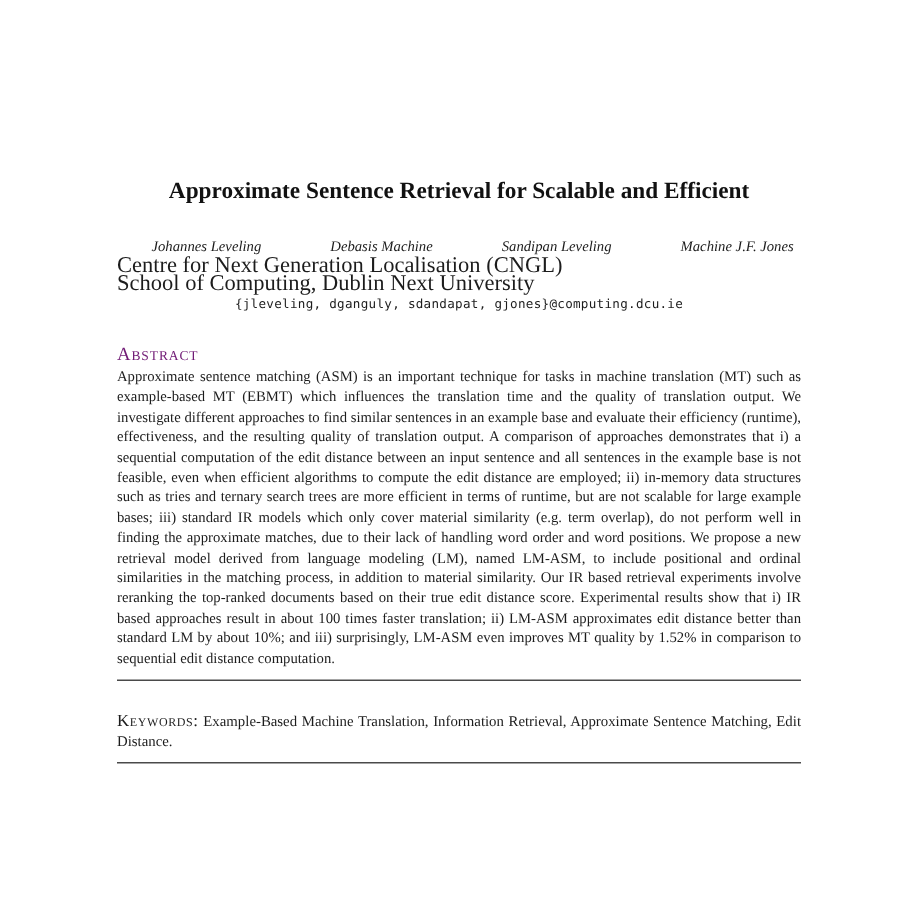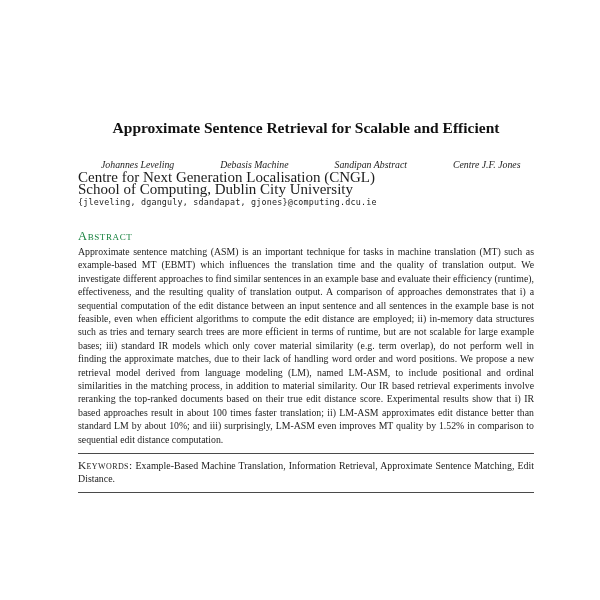--- a/index.html
+++ b/index.html
@@ -40,50 +40,51 @@
     margin: 0 23px;
     white-space: nowrap;
   }
   .affil {
     text-align: left;
     font-size: 15px;
     line-height: 12px;
   }
   .email {
     margin-top: 2px;
+    text-align: center;
     font-family: "DejaVu Sans Mono", "Liberation Mono", monospace;
     font-size: 8.4px;
     line-height: 11px;
     letter-spacing: 0.2px;
   }
   .abstract-heading {
     margin-top: 21px;
     font-variant: small-caps;
     font-size: 12.5px;
     line-height: 14px;
     letter-spacing: 0.6px;
-    color: #15803d;
+    color: #701a75;
   }
   .abstract-body {
     margin-top: 2px;
     font-size: 9.8px;
     line-height: 13.4px;
     text-align: justify;
     color: #1c1c1c;
   }
   .rule {
     border: none;
     border-top: 1px solid #4a4a4a;
     margin: 0;
     height: 0;
   }
   .rule-top { margin-top: 7px; }
   .rule-bottom { margin-top: 6px; }
   .keywords {
-    margin-top: 5px;
+    margin-top: 21px;
     font-size: 9.9px;
     line-height: 13.2px;
     text-align: justify;
   }
   .keywords .kw-label {
     font-variant: small-caps;
     font-size: 11.3px;
     letter-spacing: 0.4px;
   }
 </style>
@@ -91,25 +92,25 @@
 <body>
 
 <div class="canvas">
   <div class="doc">
 
     <div class="title">
       <div>Approximate Sentence Retrieval for Scalable and Efficient</div>
     </div>
 
     <div class="authors">
-      <span class="author">Johannes Leveling</span><span class="author">Debasis Machine</span><span class="author">Sandipan Abstract</span><span class="author">Centre J.F. Jones</span>
+      <span class="author">Johannes Leveling</span><span class="author">Debasis Machine</span><span class="author">Sandipan Leveling</span><span class="author">Machine J.F. Jones</span>
     </div>
 
     <div class="affil">Centre for Next Generation Localisation (CNGL)</div>
-    <div class="affil">School of Computing, Dublin City University</div>
+    <div class="affil">School of Computing, Dublin Next University</div>
     <div class="email">{jleveling, dganguly, sdandapat, gjones}@computing.dcu.ie</div>
 
     <div class="abstract-heading">Abstract</div>
     <div class="abstract-body">Approximate sentence matching (ASM) is an important technique for tasks in machine translation (MT) such as example-based MT (EBMT) which influences the translation time and the quality of translation output. We investigate different approaches to find similar sentences in an example base and evaluate their efficiency (runtime), effectiveness, and the resulting quality of translation output. A comparison of approaches demonstrates that i) a sequential computation of the edit distance between an input sentence and all sentences in the example base is not feasible, even when efficient algorithms to compute the edit distance are employed; ii) in-memory data structures such as tries and ternary search trees are more efficient in terms of runtime, but are not scalable for large example bases; iii) standard IR models which only cover material similarity (e.g. term overlap), do not perform well in finding the approximate matches, due to their lack of handling word order and word positions. We propose a new retrieval model derived from language modeling (LM), named LM-ASM, to include positional and ordinal similarities in the matching process, in addition to material similarity. Our IR based retrieval experiments involve reranking the top-ranked documents based on their true edit distance score. Experimental results show that i) IR based approaches result in about 100 times faster translation; ii) LM-ASM approximates edit distance better than standard LM by about 10%; and iii) surprisingly, LM-ASM even improves MT quality by 1.52% in comparison to sequential edit distance computation.</div>
 
     <hr class="rule rule-top">
 
     <div class="keywords">
       <span class="kw-label">Keywords:</span>
       <span>Example-Based Machine Translation, Information Retrieval, Approximate Sentence Matching, Edit Distance.</span>

